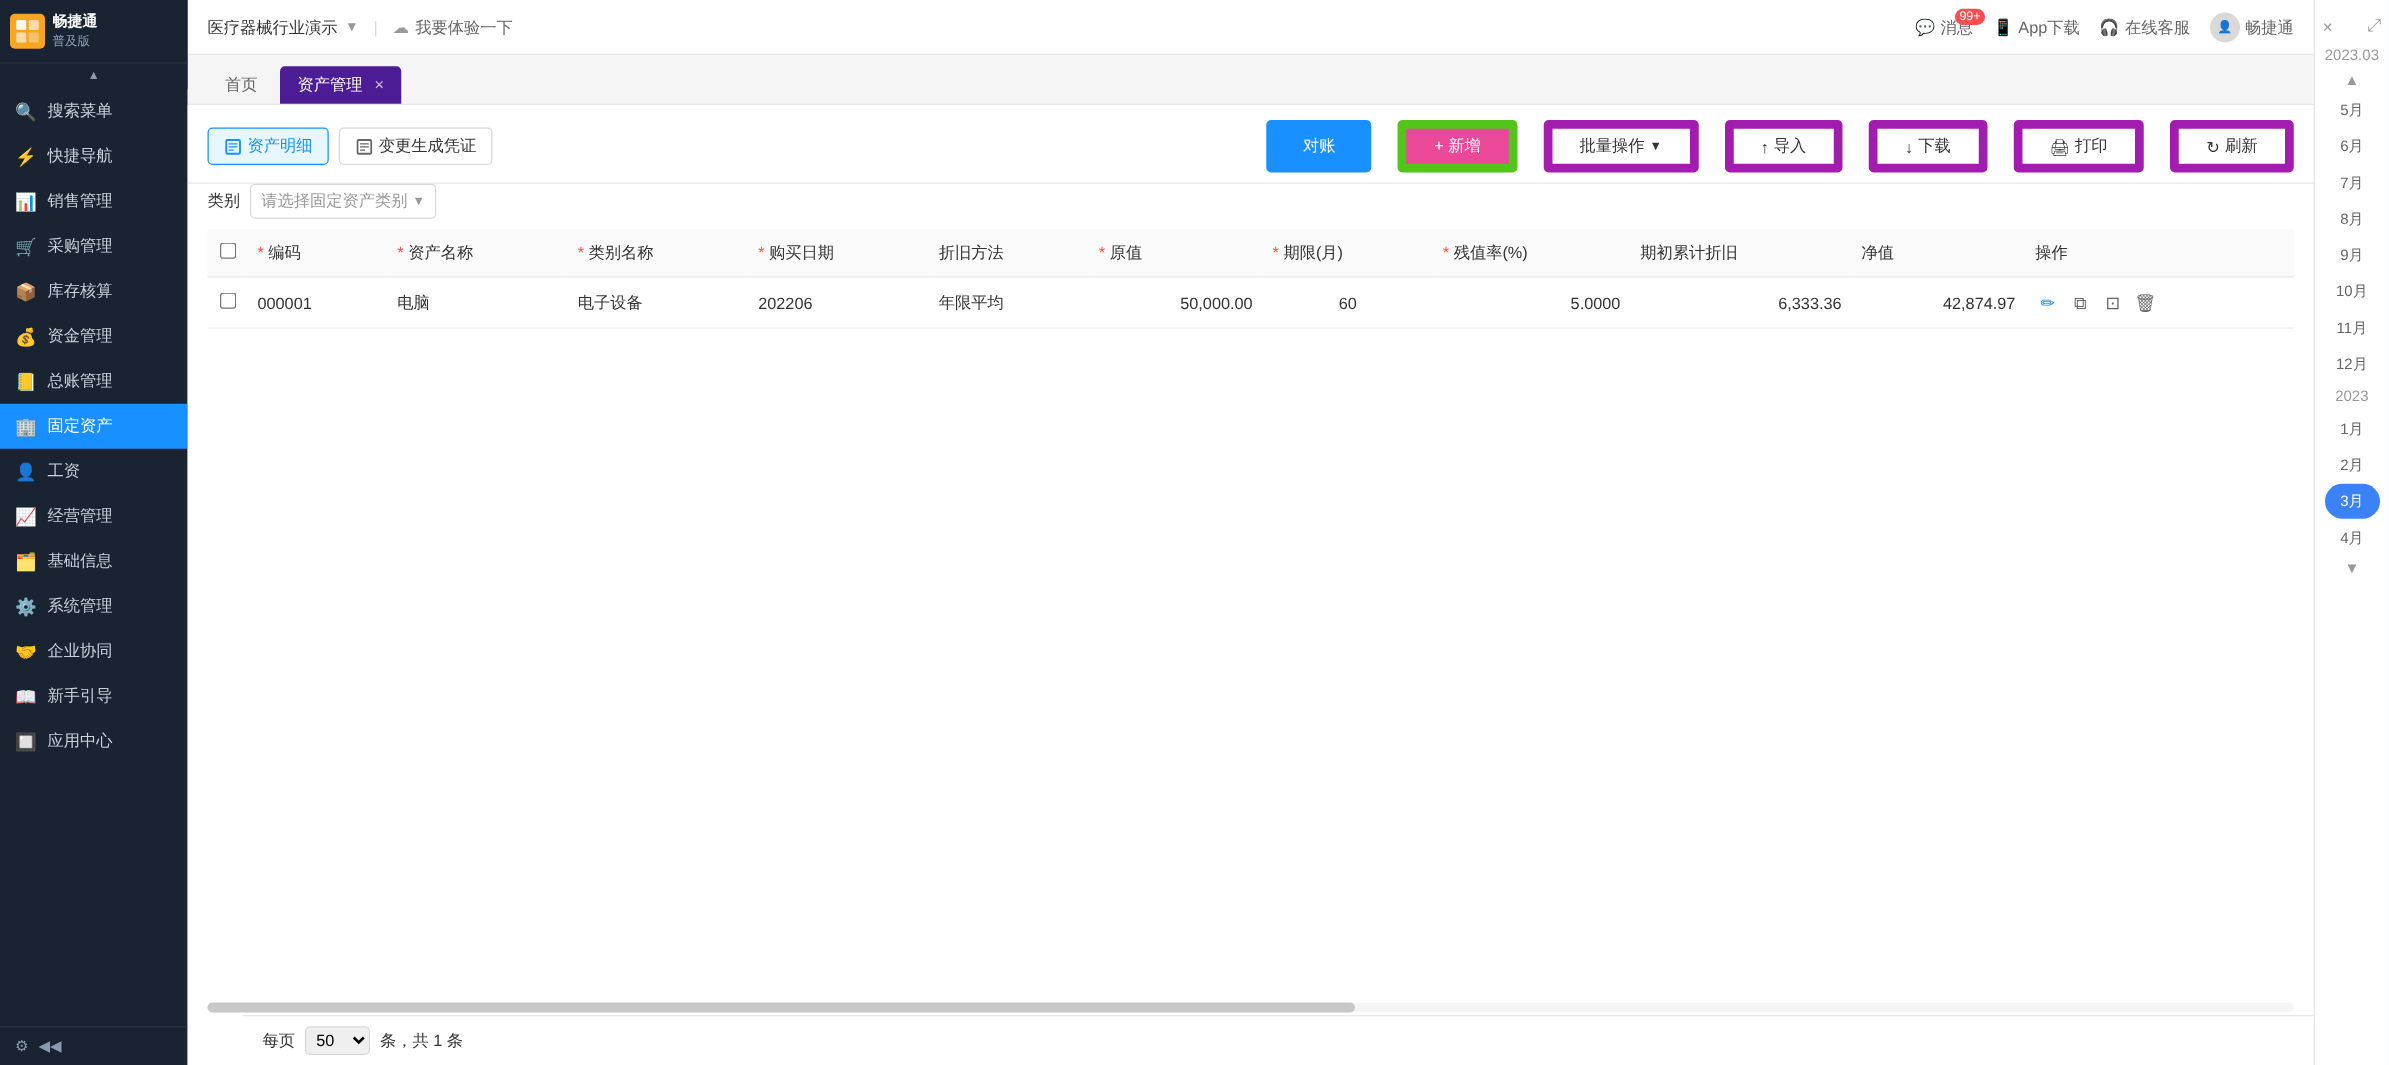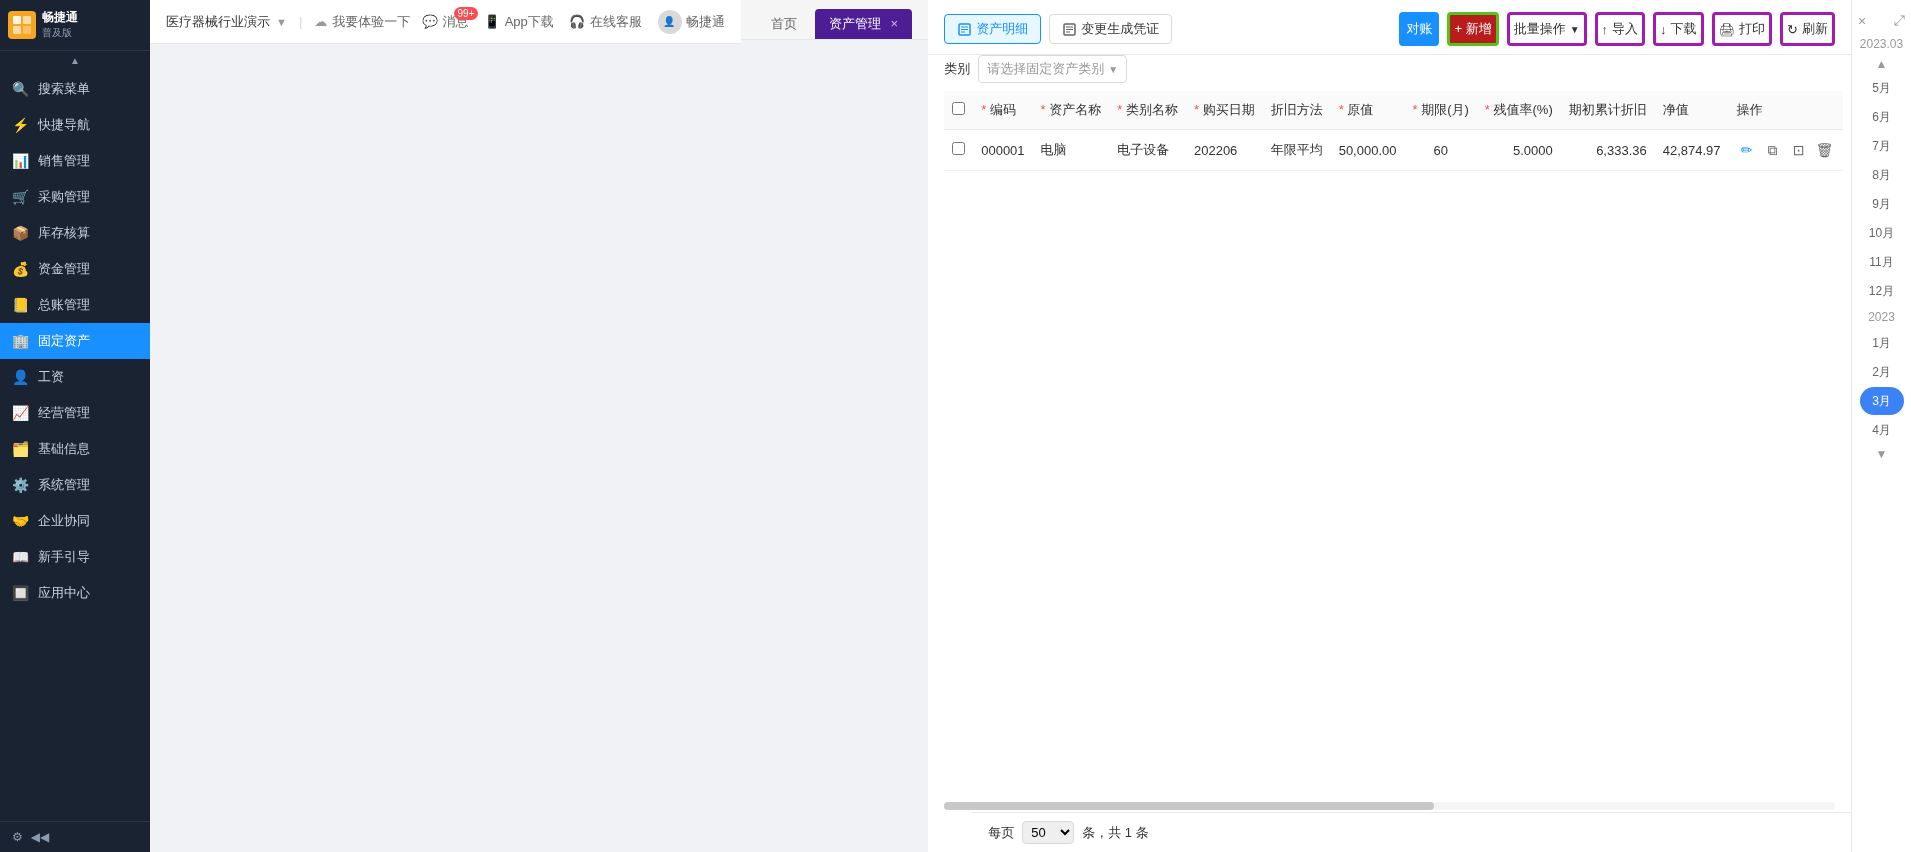--- a/index.html
+++ b/index.html
@@ -23,21 +23,21 @@
       display: flex; align-items: center; gap: 8px; padding: 9px 12px; cursor: pointer; color: #c8d0dc; font-size: 13px; transition: background 0.2s;
     }
     .sidebar-item.active { background: #1890ff; color: #fff; }
     .sidebar-item-icon { width: 18px; height: 18px; display: flex; align-items: center; justify-content: center; flex-shrink: 0; font-size: 14px; }
     .sidebar-bottom {
       border-top: 1px solid #2a3445; padding: 8px 12px; display: flex; align-items: center; gap: 8px;
     }
     .sidebar-bottom-item { color: #8a9bb0; cursor: pointer; font-size: 12px; }
 
     
-    .main-area { flex: 1; display: flex; overflow: hidden; }
+    .main-area { flex: 1; display: flex; flex-direction: column; overflow: hidden; }
 
     
     .topbar {
       height: 44px; background: #fff; border-bottom: 1px solid #e8e8e8; display: flex; align-items: center; padding: 0 16px; gap: 12px;
     }
     .topbar-company { display: flex; align-items: center; gap: 6px; font-size: 13px; color: #333; cursor: pointer; }
     .topbar-sep { color: #d9d9d9; }
     .topbar-experience { display: flex; align-items: center; gap: 5px; color: #666; font-size: 13px; cursor: pointer; }
     .topbar-right { margin-left: auto; display: flex; align-items: center; gap: 16px; }
     .topbar-msg { display: flex; align-items: center; gap: 4px; cursor: pointer; color: #666; font-size: 13px; position: relative; }
@@ -63,24 +63,24 @@
     
     .content-toolbar {
       padding: 12px 16px 8px; display: flex; align-items: center; gap: 8px; border-bottom: 1px solid #e8e8e8;
     }
     .tab-btn {
       display: flex; align-items: center; gap: 5px; padding: 5px 12px; border: 1px solid #d9d9d9; border-radius: 4px; cursor: pointer; font-size: 13px; background: #fff; color: #333;
     }
     .tab-btn.active { background: #e6f7ff; border-color: #1890ff; color: #1890ff; }
     .tab-btn-icon { width: 14px; height: 14px; display: flex; align-items: center; justify-content: center; }
     .btn {
-      padding: 5px 4px; border-radius: 4px; cursor: pointer; font-size: 13px; display: flex; align-items: center; gap: 4px; border: 3px solid #a21caf; background: #fff; color: #333;
+      padding: 5px 22px; border-radius: 4px; cursor: pointer; font-size: 13px; display: flex; align-items: center; gap: 4px; border: 7px solid #a21caf; background: #fff; color: #333; margin-left: 13px;
     }
     .btn.primary { background: #1890ff; color: #fff; border-color: #1890ff; }
-    .btn.green { background: #b91c1c; color: #fff; border-color: #52c41a; }
+    .btn.green { background: #ec4899; color: #fff; border-color: #52c41a; }
     .filter-row {
       padding: 0 16px 8px; display: flex; align-items: center; gap: 8px;
     }
     .filter-label { font-size: 13px; color: #333; }
     .filter-select {
       display: flex; align-items: center; gap: 4px; border: 1px solid #d9d9d9; border-radius: 4px; padding: 4px 8px; cursor: pointer; background: #fff; font-size: 13px; color: #333; min-width: 80px;
     }
 
     
     .table-wrap { flex: 1; overflow: auto; padding: 0 16px; }

